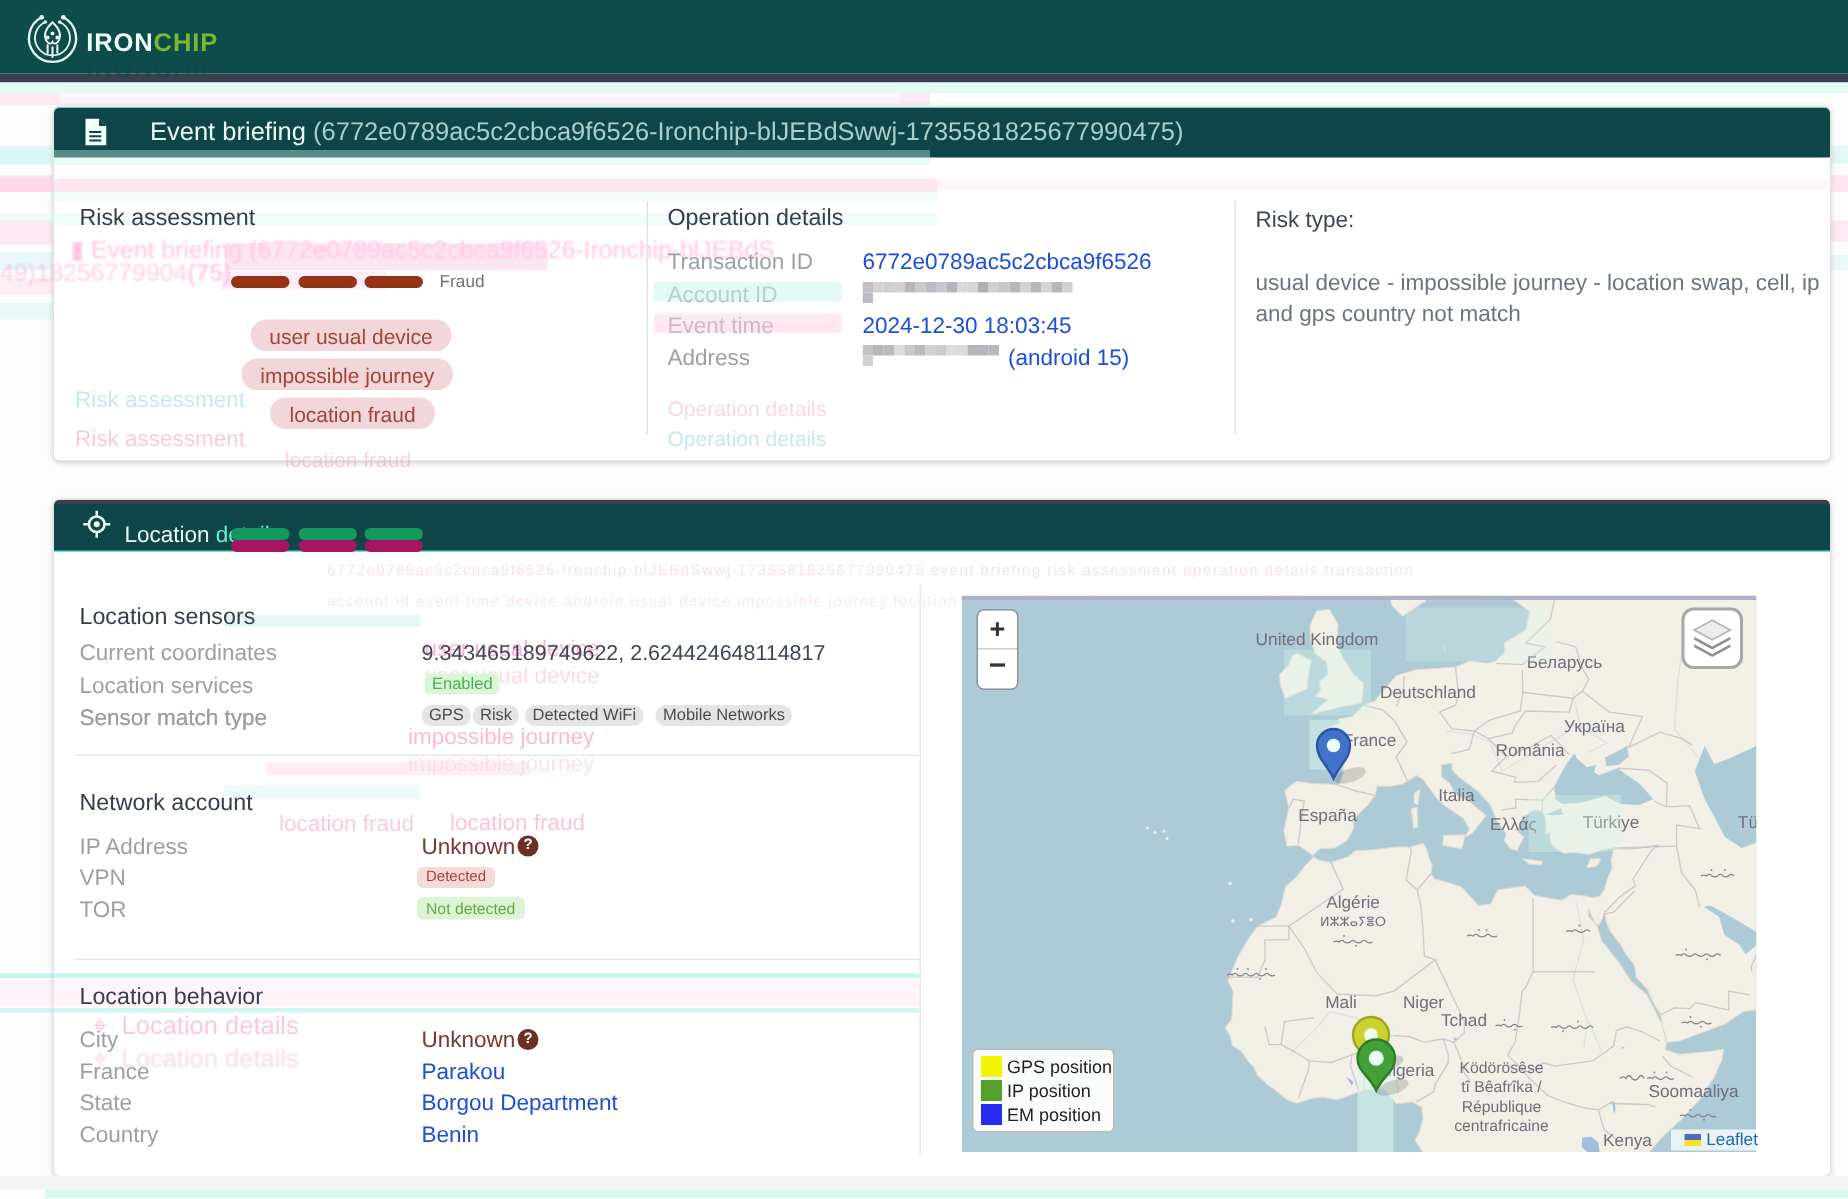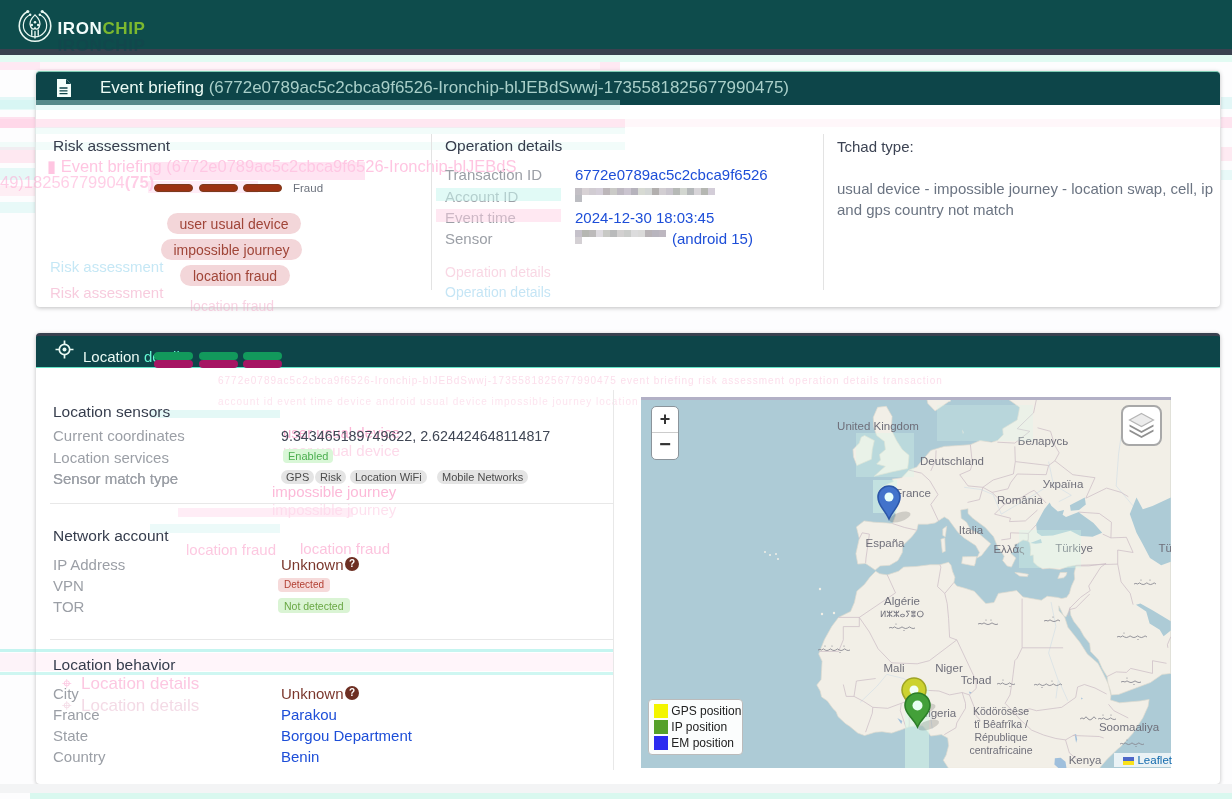--- a/index.html
+++ b/index.html
@@ -76,29 +76,29 @@
 <div class="abs pillr" style="left:180px;top:265px">location fraud</div>
 <div class="abs" style="left:50px;top:258px;font-size:15px;color:#9fd8ef;opacity:.6;filter:blur(0.5px)">Risk assessment</div>
 <div class="abs" style="left:50px;top:284px;font-size:15px;color:#f2a9c8;opacity:.6;filter:blur(0.5px)">Risk assessment</div>
 <div class="abs" style="left:190px;top:298px;font-size:14px;color:#f2a9c8;opacity:.5;filter:blur(0.5px)">location fraud</div>
 <div class="abs hd" style="left:445px;top:137px">Operation details</div>
 <div class="abs lbl" style="left:445px;top:166px">Transaction ID</div>
 <div class="abs val" style="left:575px;top:166px">6772e0789ac5c2cbca9f6526</div>
 <div class="abs lbl" style="left:445px;top:187.5px">Account ID</div>
 <div class="abs lbl" style="left:445px;top:208.5px">Event time</div>
 <div class="abs val" style="left:575px;top:208.5px">2024-12-30 18:03:45</div>
-<div class="abs lbl" style="left:445px;top:230px">Sensor</div>
+<div class="abs lbl" style="left:445px;top:230px">Address</div>
 <div class="abs" style="left:436px;top:188px;width:125px;height:13px;background:#c9f5ef;opacity:0.55;"></div>
 <div class="abs" style="left:436px;top:209px;width:125px;height:13px;background:#ffd2e5;opacity:0.5;"></div>
 <div class="abs" style="left:575px;top:188px;width:142px;height:14px;overflow:hidden;font-size:0"><span style="display:inline-block;width:7px;height:7px;background:rgb(195,191,197)"></span><span style="display:inline-block;width:7px;height:7px;background:rgb(216,210,213)"></span><span style="display:inline-block;width:7px;height:7px;background:rgb(209,204,210)"></span><span style="display:inline-block;width:7px;height:7px;background:rgb(212,206,216)"></span><span style="display:inline-block;width:7px;height:7px;background:rgb(188,182,185)"></span><span style="display:inline-block;width:7px;height:7px;background:rgb(202,202,199)"></span><span style="display:inline-block;width:7px;height:7px;background:rgb(190,185,194)"></span><span style="display:inline-block;width:7px;height:7px;background:rgb(202,196,207)"></span><span style="display:inline-block;width:7px;height:7px;background:rgb(182,179,188)"></span><span style="display:inline-block;width:7px;height:7px;background:rgb(215,218,211)"></span><span style="display:inline-block;width:7px;height:7px;background:rgb(211,214,213)"></span><span style="display:inline-block;width:7px;height:7px;background:rgb(178,175,174)"></span><span style="display:inline-block;width:7px;height:7px;background:rgb(210,206,210)"></span><span style="display:inline-block;width:7px;height:7px;background:rgb(201,197,205)"></span><span style="display:inline-block;width:7px;height:7px;background:rgb(182,185,182)"></span><span style="display:inline-block;width:7px;height:7px;background:rgb(210,214,208)"></span><span style="display:inline-block;width:7px;height:7px;background:rgb(181,184,186)"></span><span style="display:inline-block;width:7px;height:7px;background:rgb(215,212,216)"></span><span style="display:inline-block;width:7px;height:7px;background:rgb(181,183,178)"></span><span style="display:inline-block;width:7px;height:7px;background:rgb(211,205,216)"></span><span style="display:inline-block;width:7px;height:7px;background:rgb(188,189,194)"></span><br><br></div>
 <div class="abs" style="left:575px;top:230px;width:92px;height:14px;overflow:hidden;font-size:0"><span style="display:inline-block;width:7px;height:7px;background:rgb(197,193,202)"></span><span style="display:inline-block;width:7px;height:7px;background:rgb(182,183,178)"></span><span style="display:inline-block;width:7px;height:7px;background:rgb(188,186,186)"></span><span style="display:inline-block;width:7px;height:7px;background:rgb(222,219,224)"></span><span style="display:inline-block;width:7px;height:7px;background:rgb(200,201,197)"></span><span style="display:inline-block;width:7px;height:7px;background:rgb(185,186,187)"></span><span style="display:inline-block;width:7px;height:7px;background:rgb(210,208,208)"></span><span style="display:inline-block;width:7px;height:7px;background:rgb(202,204,202)"></span><span style="display:inline-block;width:7px;height:7px;background:rgb(220,220,221)"></span><span style="display:inline-block;width:7px;height:7px;background:rgb(218,218,217)"></span><span style="display:inline-block;width:7px;height:7px;background:rgb(184,179,182)"></span><span style="display:inline-block;width:7px;height:7px;background:rgb(184,181,190)"></span><span style="display:inline-block;width:7px;height:7px;background:rgb(189,183,192)"></span><span style="display:inline-block;width:7px;height:7px;background:rgb(212,208,212)"></span><br><br></div>
 <div class="abs val" style="left:672px;top:230px">(android 15)</div>
 <div class="abs" style="left:445px;top:264px;font-size:14px;color:#f4b8cf;opacity:.55;filter:blur(0.5px)">Operation details</div>
 <div class="abs" style="left:445px;top:284px;font-size:14px;color:#9fd4ef;opacity:.6;filter:blur(0.5px)">Operation details</div>
-<div class="abs" style="left:837px;top:138px;font-size:15px;color:#3c4353">Tchad type:</div>
+<div class="abs" style="left:837px;top:138px;font-size:15px;color:#3c4353">Risk type:</div>
 <div class="abs" style="left:837px;top:178px;width:380px;font-size:15px;line-height:21px;color:#6b7482">usual device - impossible journey - location swap, cell, ip<br>and gps country not match</div>
 <div class="abs" style="left:35.5px;top:333px;width:1184px;height:451px;background:#fff;border-radius:4px;box-shadow:0 1px 4px rgba(0,0,0,0.25)"></div>
 <div class="abs" style="left:35.5px;top:333px;width:1184px;height:35px;background:#0d4549;border-radius:4px 4px 0 0;border-top:3.5px solid #39414f"></div>
 <div class="abs" style="left:35.5px;top:366.5px;width:1184px;height:1.5px;background:#64e6c8"></div>
 <svg class="abs" style="left:55px;top:340px" width="19" height="19" viewBox="0 0 19 19">
 <g stroke="#eafaf4" fill="none" stroke-width="1.7">
 <circle cx="9.5" cy="9.5" r="5.2"></circle>
 <path d="M9.5,0.5 V4 M9.5,15 V18.5 M0.5,9.5 H4 M15,9.5 H18.5"></path>
 </g>
     <circle cx="9.5" cy="9.5" r="2" fill="#eafaf4"></circle>
@@ -123,21 +123,21 @@
 <div class="abs" style="left:150px;top:524px;width:130px;height:9px;background:#c9f2ee;opacity:0.35;"></div>
 <div class="abs hd" style="left:53px;top:403px">Location sensors</div>
 <div class="abs lbl" style="left:53px;top:427px">Current coordinates</div>
 <div class="abs" style="left:281px;top:427.5px;font-size:14.3px;color:#3f4654">9.343465189749622, 2.624424648114817</div>
 <div class="abs lbl" style="left:53px;top:448.5px">Location services</div>
 <div class="abs" style="left:283px;top:449px;background:#d9f7d7;color:#4caf50;font-size:11px;border-radius:4px;padding:1px 5px">Enabled</div>
 <div class="abs lbl" style="left:53px;top:469.5px">Sensor match type</div>
 <div class="abs lbl" style="left:53px;top:469.5px">Sensor match type</div>
 <div class="abs" style="left:281px;top:469.5px;background:#e4e4e4;color:#4b4b4b;font-size:11px;border-radius:8px;padding:1px 5px">GPS</div>
 <div class="abs" style="left:315px;top:469.5px;background:#e4e4e4;color:#4b4b4b;font-size:11px;border-radius:8px;padding:1px 5px">Risk</div>
-<div class="abs" style="left:350px;top:469.5px;background:#e4e4e4;color:#4b4b4b;font-size:11px;border-radius:8px;padding:1px 5px">Location WiFi</div>
+<div class="abs" style="left:350px;top:469.5px;background:#e4e4e4;color:#4b4b4b;font-size:11px;border-radius:8px;padding:1px 5px">Detected WiFi</div>
 <div class="abs" style="left:437px;top:469.5px;background:#e4e4e4;color:#4b4b4b;font-size:11px;border-radius:8px;padding:1px 5px">Mobile Networks</div>
 <div class="abs" style="left:50px;top:503px;width:563px;height:1px;background:#e8e8e8"></div>
 <div class="abs hd" style="left:53px;top:527px">Network account</div>
 <div class="abs lbl" style="left:53px;top:556px">IP Address</div>
 <div class="abs" style="left:281px;top:556px;font-size:15px;color:#7b372c">Unknown</div>
 <div class="abs" style="left:345px;top:556.5px;width:14px;height:14px;border-radius:50%;background:#6d2f23;color:#fff;font-size:10px;text-align:center;line-height:14px;font-weight:bold">?</div>
 <div class="abs lbl" style="left:53px;top:577px">VPN</div>
 <div class="abs" style="left:278px;top:577.5px;background:#f6dada;color:#b23f32;font-size:10px;border-radius:4px;padding:1.5px 6px">Detected</div>
 <div class="abs lbl" style="left:53px;top:597.5px">TOR</div>
 <div class="abs" style="left:278px;top:598px;background:#daf4d4;color:#69a744;font-size:10.5px;border-radius:4px;padding:1.5px 6px">Not detected</div>

